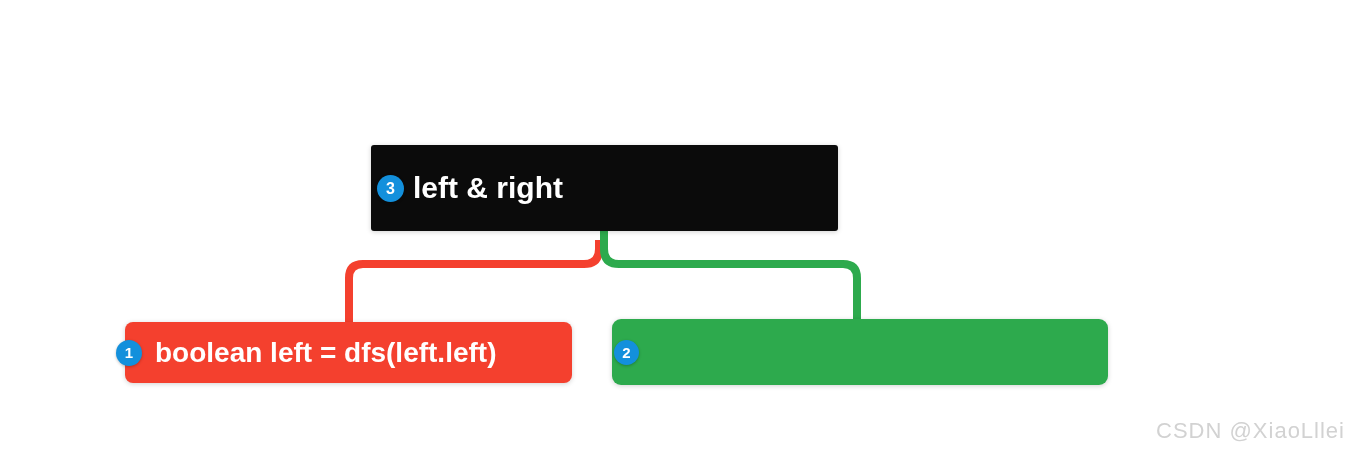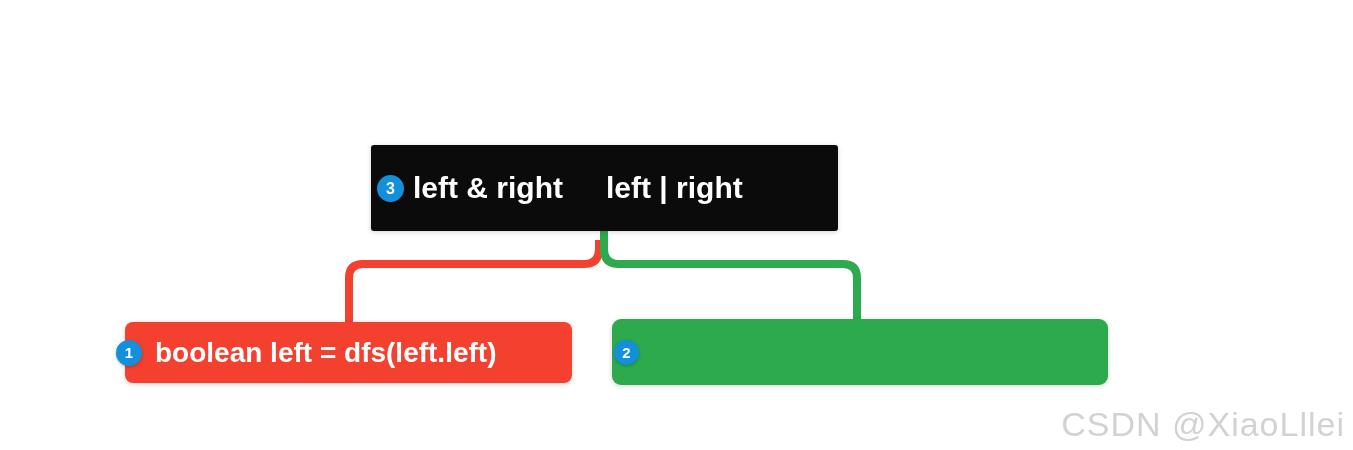--- a/index.html
+++ b/index.html
@@ -90,42 +90,41 @@
     width: 25px; height: 25px;
     left: 2px; top: calc(50% - 12.5px);
     font-size: 15px;
   }
 
   .watermark {
     position: absolute;
     right: 8px; bottom: 6px;
     z-index: 3;
     color: #d2d2d2;
-    font-size: 34px;
+    font-size: 22px;
     font-weight: 400;
     letter-spacing: 1px;
     white-space: nowrap;
     margin-top: 28px;
   }
 </style>
 </head>
 <body>
 
 <div class="canvas">
 
   <svg class="connector-layer" width="1353" height="450" viewBox="0 0 1353 450">
     <path d="M 599 240 L 599 249 Q 599 264 584 264 L 363 264 Q 349 264 349 278 L 349 324" fill="none" stroke-width="8" stroke="#f4402e"></path>
     <path d="M 604 229 L 604 249 Q 604 264 619 264 L 843 264 Q 857 264 857 278 L 857 321" fill="none" stroke-width="8" stroke="#2daa4d"></path>
   </svg>
 
   <div class="node node-root">
     <span class="badge badge-root">3</span>
     <span class="root-label-group">
       <span>left &amp; right</span>
-      <span>left | right</span>
     </span>
   </div>
 
   <div class="node node-child node-left">
     <span class="badge badge-left">1</span>
     <span>boolean left = dfs(left.left)</span>
   </div>
 
   <div class="node node-child node-right">
     <span class="badge badge-right">2</span>

